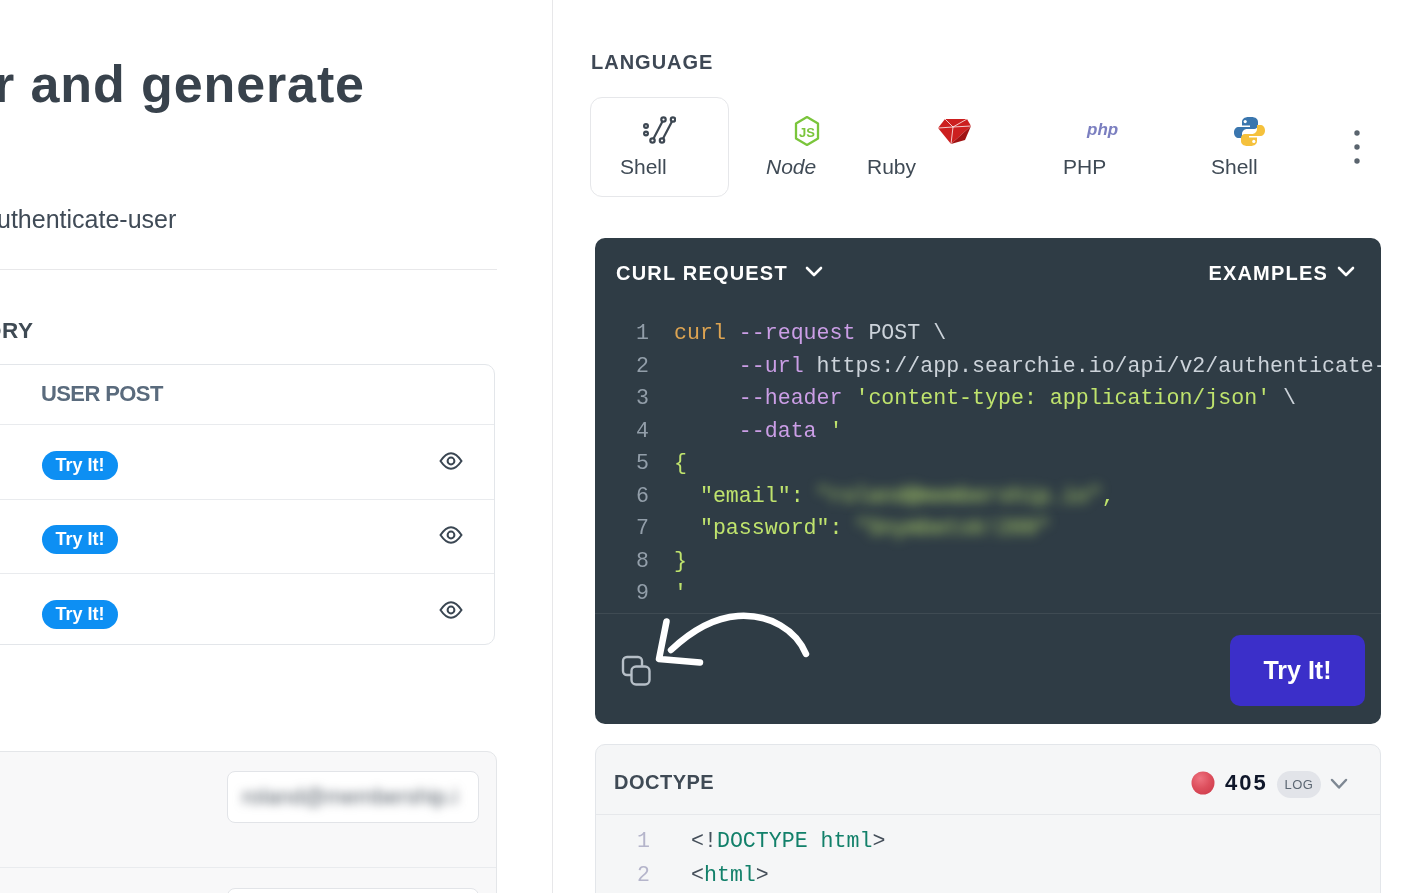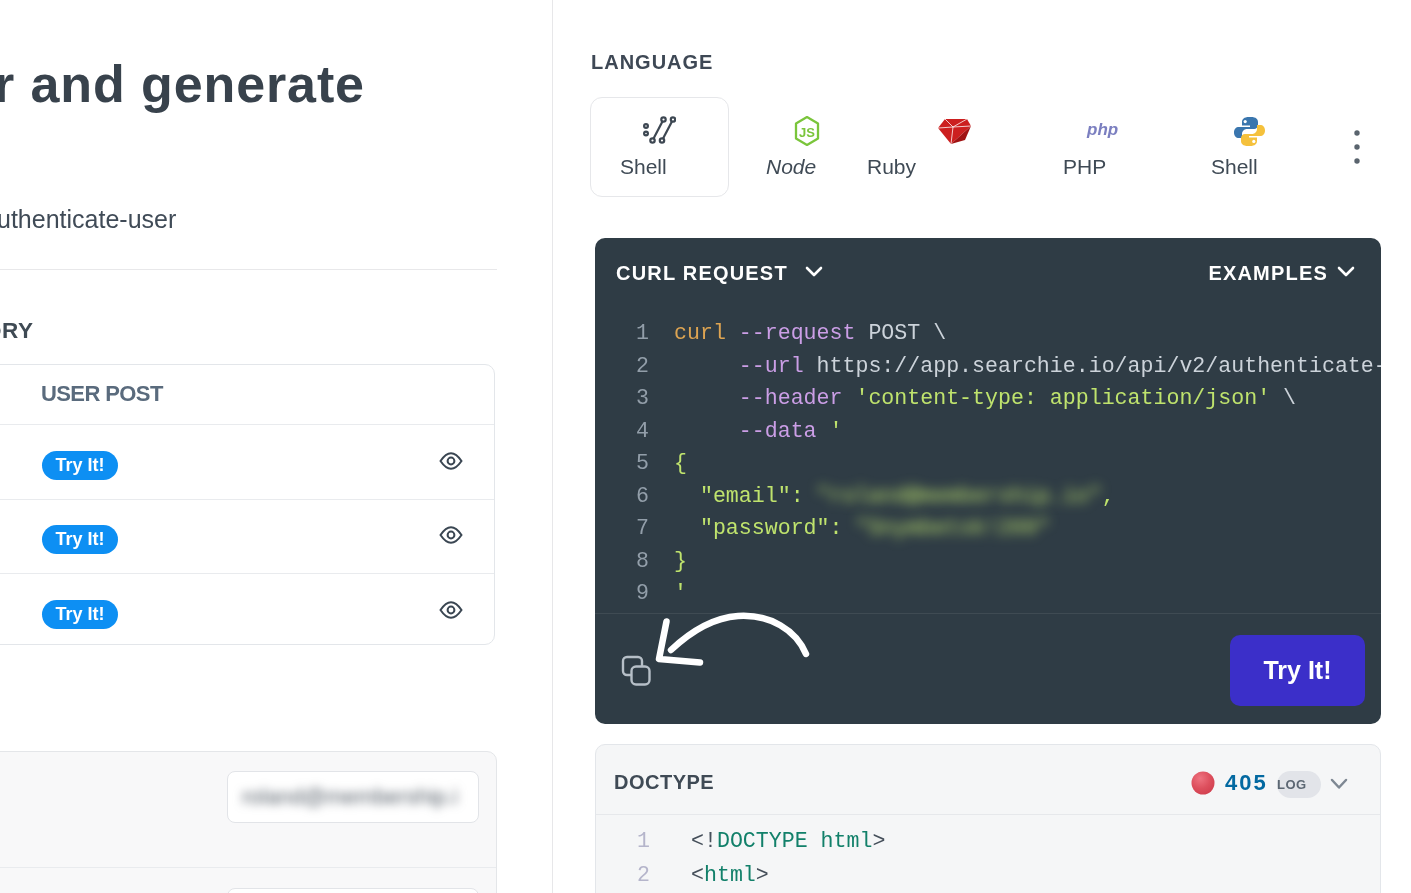--- a/index.html
+++ b/index.html
@@ -135,22 +135,22 @@
     <svg class="abs" style="left:595px; top:26px;" width="24" height="24" viewBox="0 0 24 24">
       <defs>
           <radialGradient id="rdg" cx="0.38" cy="0.3" r="0.8">
         <stop offset="0" stop-color="#ee7380"></stop>
             <stop offset="0.55" stop-color="#dd4f5d"></stop>
             <stop offset="1" stop-color="#cf3d4d"></stop>
       </radialGradient>
         </defs>
       <circle cx="12" cy="12" r="11.5" fill="url(#rdg)"></circle>
     </svg>
-    <div class="abs" style="left:629px; top:25px; font-size:22px; font-weight:bold; color:#0369a1; letter-spacing:2px;">405</div>
-    <div class="abs" style="left:681px; top:26px; width:44px; height:27px; background:#e2e4e9; border-radius:14px; font-size:13px; font-weight:bold; color:#5c6773; letter-spacing:0.5px; text-align:left; line-height:27px;">LOG</div>
+    <div class="abs" style="left:629px; top:25px; font-size:22px; font-weight:bold; color:#0f172a; letter-spacing:2px;">405</div>
+    <div class="abs" style="left:681px; top:26px; width:44px; height:27px; background:#e2e4e9; border-radius:14px; font-size:13px; font-weight:normal; color:#5c6773; letter-spacing:0.5px; text-align:center; line-height:27px;">LOG</div>
     <svg class="abs" style="left:734px; top:33px;" width="18" height="12" viewBox="0 0 18 12">
         <path d="M2 2 L9 9.5 L16 2" stroke="#7e8893" stroke-width="2.5" fill="none" stroke-linecap="round" stroke-linejoin="round"></path>
       </svg>
     <div class="abs" style="left:0; top:69px; width:100%; height:1px; background:#e6e8eb;"></div>
     <div class="abs mono" id="resplines" style="left:0; top:79px; font-size:21.6px; line-height:34px; white-space:pre;"><div><span style="display:inline-block;width:54px;text-align:right;color:#b5b5cb">1</span><span style="display:inline-block;width:41px;"></span><span style="color:#454f5a">&lt;!</span><span style="color:#12806a">DOCTYPE html</span><span style="color:#454f5a">&gt;</span></div><div><span style="display:inline-block;width:54px;text-align:right;color:#b5b5cb">2</span><span style="display:inline-block;width:41px;"></span><span style="color:#454f5a">&lt;</span><span style="color:#12806a">html</span><span style="color:#454f5a">&gt;</span></div></div>
   </div>
 
 </div>
 
 <style>

